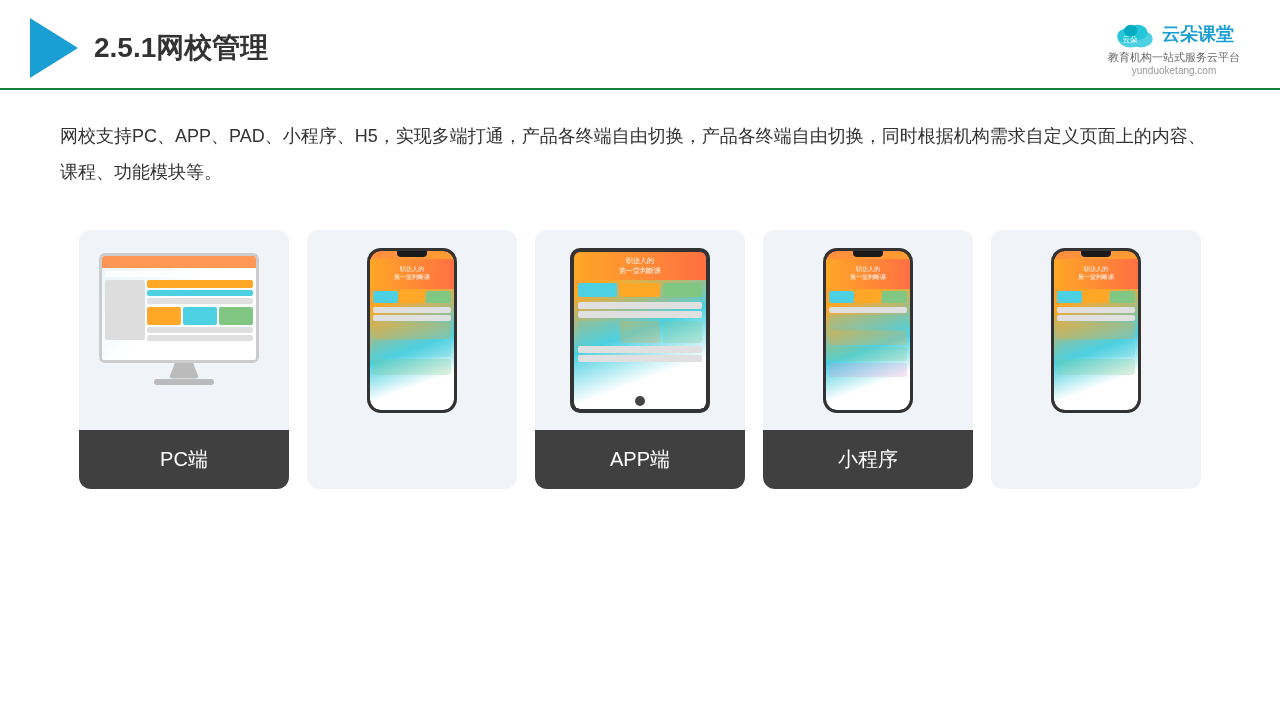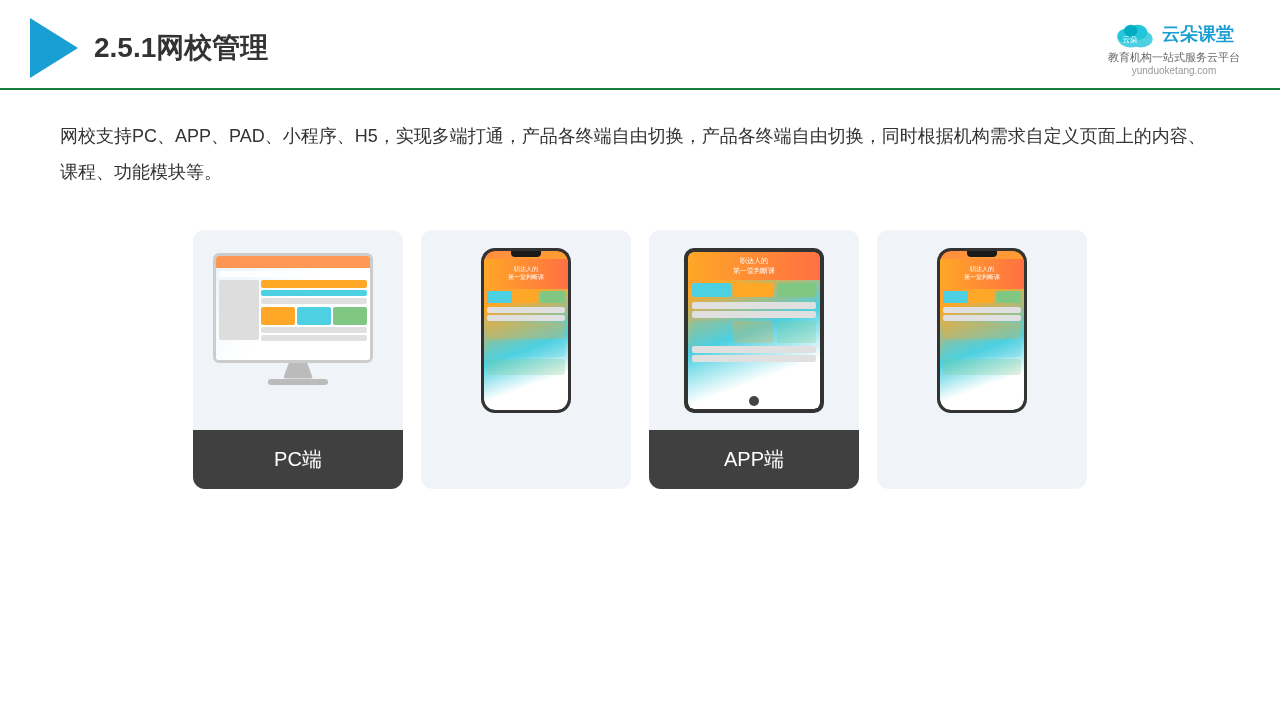--- a/index.html
+++ b/index.html
@@ -340,37 +340,64 @@
             <div style="height:7px;background:#e0e0e0;border-radius:2px;margin-top:3px;"></div>
             <div style="height:7px;background:#e0e0e0;border-radius:2px;margin-top:2px;"></div>
           </div>
         </div>
         <div class="tablet-home-btn"></div>
       </div>
     </div>
     <div class="card-label">APP端</div>
   </div>
 
-
   <div class="card">
     <div class="card-image-area">
       <div class="phone-mockup">
         <div class="phone-notch"></div>
         <div class="phone-screen">
           <div style="padding-top:8px;">
             <div style="height:30px;background:linear-gradient(90deg,#ffa726,#ff7043);margin:0;display:flex;align-items:center;justify-content:center;">
               <div style="font-size:6px;color:white;text-align:center;line-height:1.2;">职达人的<br>第一堂判断课</div>
             </div>
             <div style="display:flex;gap:2px;padding:2px 3px;">
               <div style="flex:1;height:12px;background:#4dd0e1;border-radius:2px;"></div>
               <div style="flex:1;height:12px;background:#ffa726;border-radius:2px;"></div>
               <div style="flex:1;height:12px;background:#81c784;border-radius:2px;"></div>
             </div>
             <div style="padding:2px 3px;">
               <div style="height:6px;background:#e0e0e0;border-radius:2px;margin-bottom:2px;"></div>
+              <div style="height:14px;background:#4dd0e140;border-radius:3px;margin-bottom:2px;"></div>
+              <div style="height:14px;background:#ffa72640;border-radius:3px;margin-bottom:2px;"></div>
+              <div style="height:14px;background:#81c78440;border-radius:3px;margin-bottom:2px;"></div>
+              <div style="height:14px;background:#ce93d840;border-radius:3px;"></div>
+            </div>
+          </div>
+        </div>
+      </div>
+    </div>
+    <div class="card-label">小程序</div>
+  </div>
+
+  <div class="card">
+    <div class="card-image-area">
+      <div class="phone-mockup">
+        <div class="phone-notch"></div>
+        <div class="phone-screen">
+          <div style="padding-top:8px;">
+            <div style="height:30px;background:linear-gradient(90deg,#ffa726,#ff7043);margin:0;display:flex;align-items:center;justify-content:center;">
+              <div style="font-size:6px;color:white;text-align:center;line-height:1.2;">职达人的<br>第一堂判断课</div>
+            </div>
+            <div style="display:flex;gap:2px;padding:2px 3px;">
+              <div style="flex:1;height:12px;background:#4dd0e1;border-radius:2px;"></div>
+              <div style="flex:1;height:12px;background:#ffa726;border-radius:2px;"></div>
+              <div style="flex:1;height:12px;background:#81c784;border-radius:2px;"></div>
+            </div>
+            <div style="padding:2px 3px;">
+              <div style="height:6px;background:#e0e0e0;border-radius:2px;margin-bottom:2px;"></div>
               <div style="height:6px;background:#e0e0e0;border-radius:2px;margin-bottom:2px;"></div>
               <div style="height:16px;background:#ffa72640;border-radius:3px;margin-bottom:2px;"></div>
               <div style="height:16px;background:#4dd0e140;border-radius:3px;margin-bottom:2px;"></div>
               <div style="height:16px;background:#81c78440;border-radius:3px;"></div>
             </div>
           </div>
         </div>
       </div>
     </div>
   </div>

